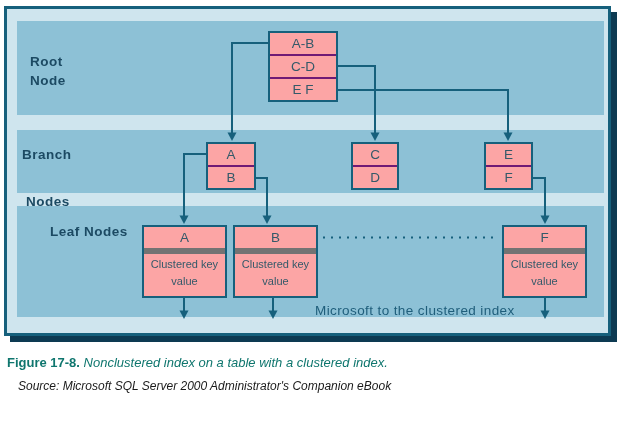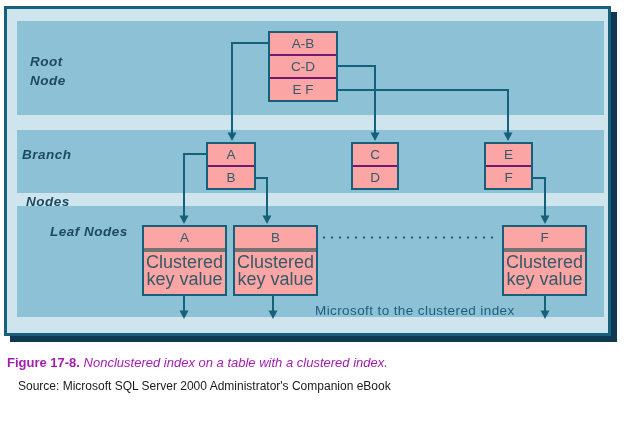--- a/index.html
+++ b/index.html
@@ -22,21 +22,21 @@
   .panel-root   { top: 12px;  height: 94px; }
   .panel-branch { top: 121px; height: 63px; }
   .panel-leaf   { top: 197px; height: 111px; }
 
   
   svg.connectors { position: absolute; left: 0; top: 0; width: 601px; height: 324px; }
 
   
   .section-label {
     position: absolute; color: #1c4a63; font-weight: bold;
-    font-size: 13.5px; line-height: 19px; letter-spacing: 0.5px; font-style: italic;
+    font-size: 13.5px; line-height: 19px; letter-spacing: 0.5px;
   }
   .lbl-root   { left: 23px; top: 43px; }
   .lbl-branch { left: 15px; top: 136px; }
   .lbl-branch .line2 { padding-left: 4px; margin-top: 28px; }
   .lbl-leaf   { left: 31px; top: 213px; margin-left: 12px; }
 
   
   .node-box {
     position: absolute; background: #fca5a5; border: 2px solid #16607c;
     color: #345969; text-align: center; font-size: 13.5px;
@@ -48,39 +48,39 @@
   .branch-ab  { left: 199px; top: 133px; width: 46px; }
   .branch-cd  { left: 344px; top: 133px; width: 44px; }
   .branch-ef  { left: 477px; top: 133px; width: 45px; }
 
   .leaf-box   { top: 216px; width: 81px; }
   .leaf-a { left: 135px; }
   .leaf-b { left: 226px; }
   .leaf-f { left: 495px; }
   .leaf-box .value {
     height: 40px; line-height: 17px; padding-top: 2px;
-    border-top: 4px solid #737373; font-size: 18px;
+    border-top: 6px solid #737373; font-size: 11px;
   }
 
   
   .pointers {
     position: absolute; left: 308px; top: 294px;
     color: #1f5e7b; font-size: 13.5px; letter-spacing: 0.4px;
   }
 
   
   .caption {
     position: absolute; left: 7px; top: 355px;
-    font-size: 13px; color: #a21caf;
+    font-size: 13px; color: #0f766e;
   }
   .caption .cap-label { font-weight: bold; font-style: normal; }
   .caption .cap-text  { font-style: italic; }
   .source {
     position: absolute; left: 18px; top: 379px;
-    font-size: 12px; color: #1a1a1a;
+    font-size: 12px; font-style: italic; color: #1a1a1a;
   }
 </style>
 </head>
 <body>
 
 <div class="diagram">
 
   <div class="panel panel-root"></div>
   <div class="panel panel-branch"></div>
   <div class="panel panel-leaf"></div>

